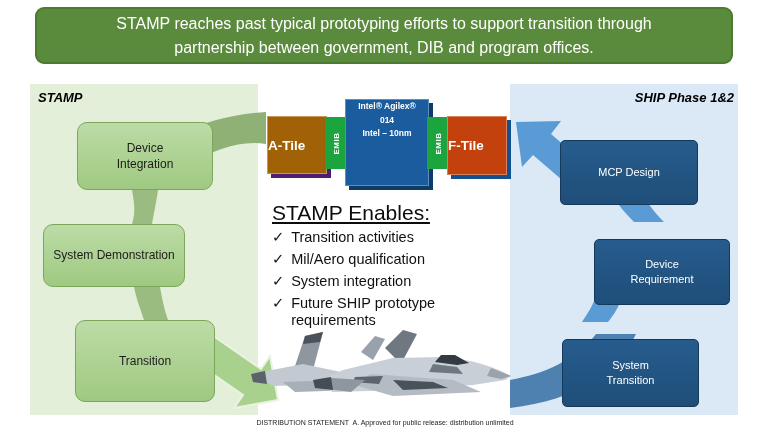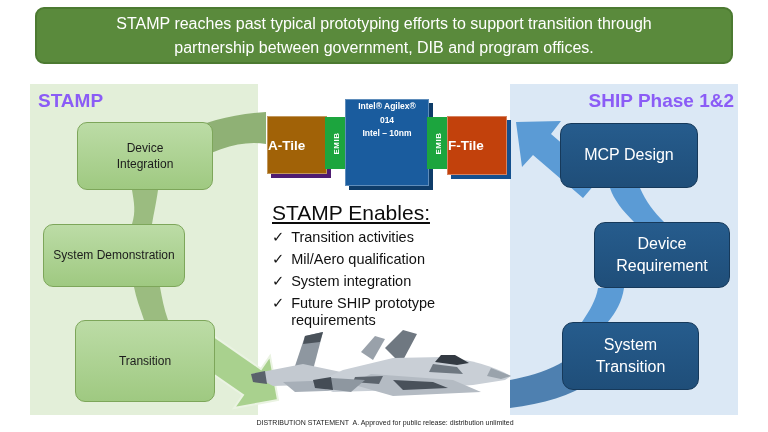--- a/index.html
+++ b/index.html
@@ -9,40 +9,40 @@
   
   .banner{position:absolute;left:35px;top:7px;width:698px;height:57px;
           background:#5A8A3C;border:2px solid #4C7A31;border-radius:9px;
           color:#fff;display:flex;align-items:center;justify-content:center;
           text-align:center;font-size:16px;line-height:1.45;padding:12px 42px;
           box-sizing:border-box;}
 
   
   .panel-left{position:absolute;left:30px;top:84px;width:228px;height:331px;background:#E3EFD9;}
   .panel-right{position:absolute;left:510px;top:84px;width:228px;height:331px;background:#DBE8F5;}
-  .panel-title{position:absolute;font-size:19px;font-weight:bold;color:#8b5cf6;z-index:5;}
+  .panel-title{position:absolute;font-size:13px;font-weight:bold;color:#000000;z-index:5;font-style:italic;}
   .pt-left{left:38px;top:90px;}
   .pt-right{right:34px;top:90px;}
 
   .flow{position:absolute;z-index:2;overflow:visible;pointer-events:none;}
 
   
   .gbox{position:absolute;z-index:3;border:1.5px solid #7DA65A;border-radius:10px;
         background:linear-gradient(180deg,#BCDCA6,#9FC981);
         display:flex;align-items:center;justify-content:center;text-align:center;
         font-size:12px;color:#1c1c1c;white-space:pre-line;line-height:1.35;box-sizing:border-box;}
   .gbox.b1{left:77px;top:122px;width:136px;height:68px;}
   .gbox.b2{left:43px;top:224px;width:142px;height:63px;}
   .gbox.b3{left:75px;top:320px;width:140px;height:82px;}
 
   
-  .bbox{position:absolute;z-index:3;border:1px solid #16395A;border-radius:11px;
+  .bbox{position:absolute;z-index:3;border:1px solid #16395A;border-radius:5px;
         background:linear-gradient(180deg,#265C8D,#1F4E79);
         display:flex;align-items:center;justify-content:center;text-align:center;
-        font-size:16px;color:#fff;white-space:pre-line;line-height:1.4;box-sizing:border-box;}
+        font-size:11px;color:#fff;white-space:pre-line;line-height:1.4;box-sizing:border-box;margin-top:17px;}
   .bbox.b1{left:560px;top:123px;width:138px;height:65px;}
   .bbox.b2{left:594px;top:222px;width:136px;height:66px;}
   .bbox.b3{left:562px;top:322px;width:137px;height:68px;}
 
   
   .chip{position:absolute;z-index:4;}
   .tile{position:absolute;display:flex;align-items:center;
         color:#fff;font-weight:bold;}
   .a-tile{left:267px;top:116px;width:58px;height:56px;background:#a16207;
           box-shadow:4px 4px 0 #4E1C72;border:1px solid rgba(255,255,255,.35);font-size:13.5px;}

